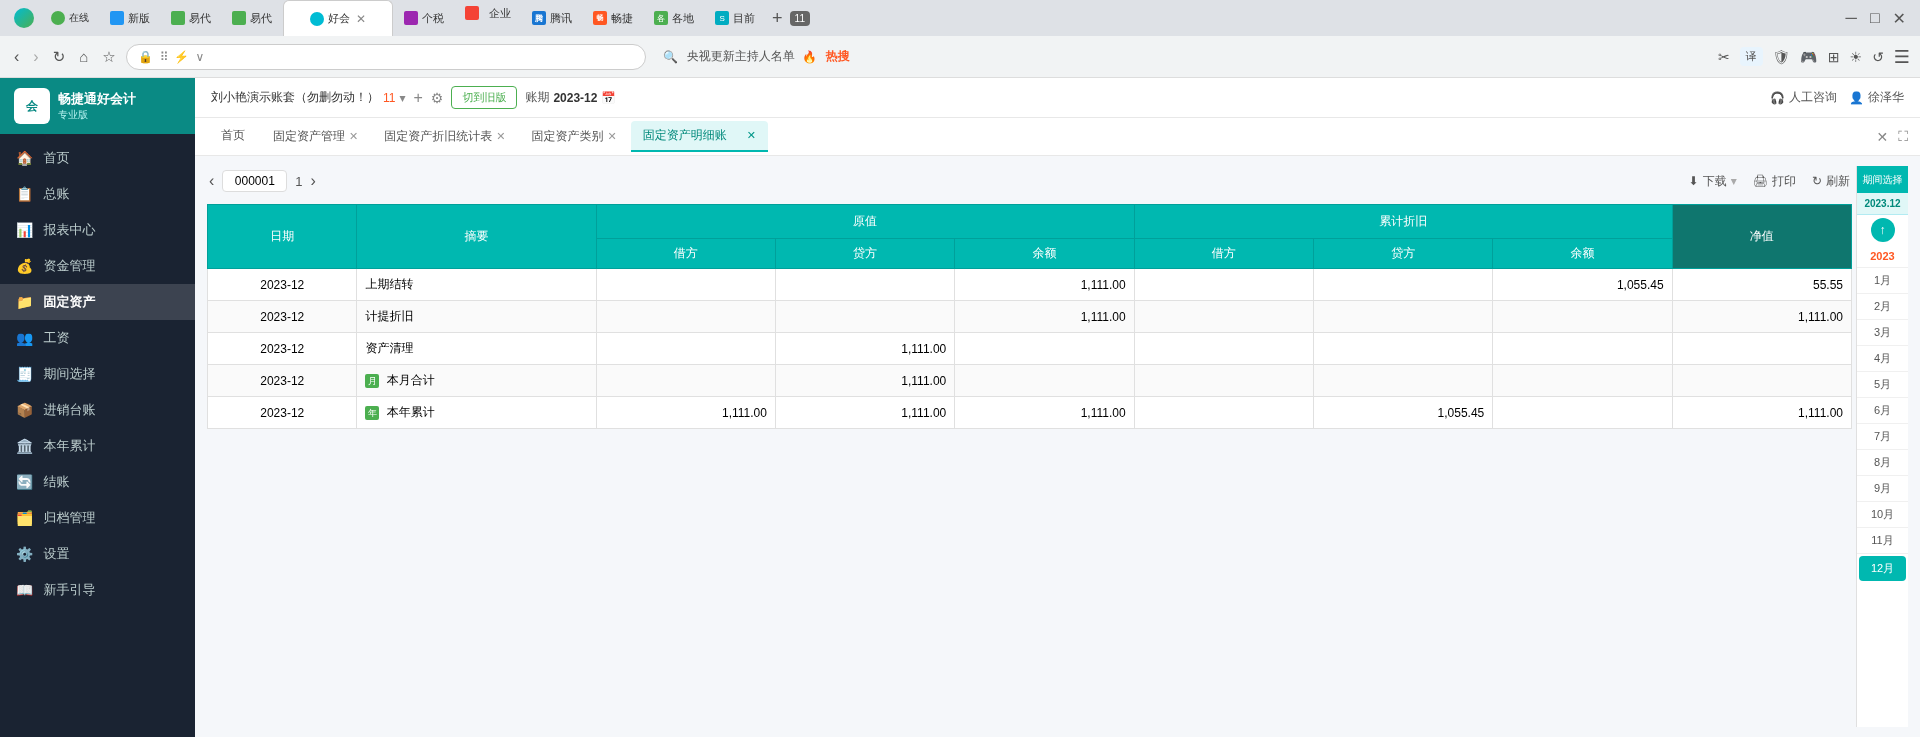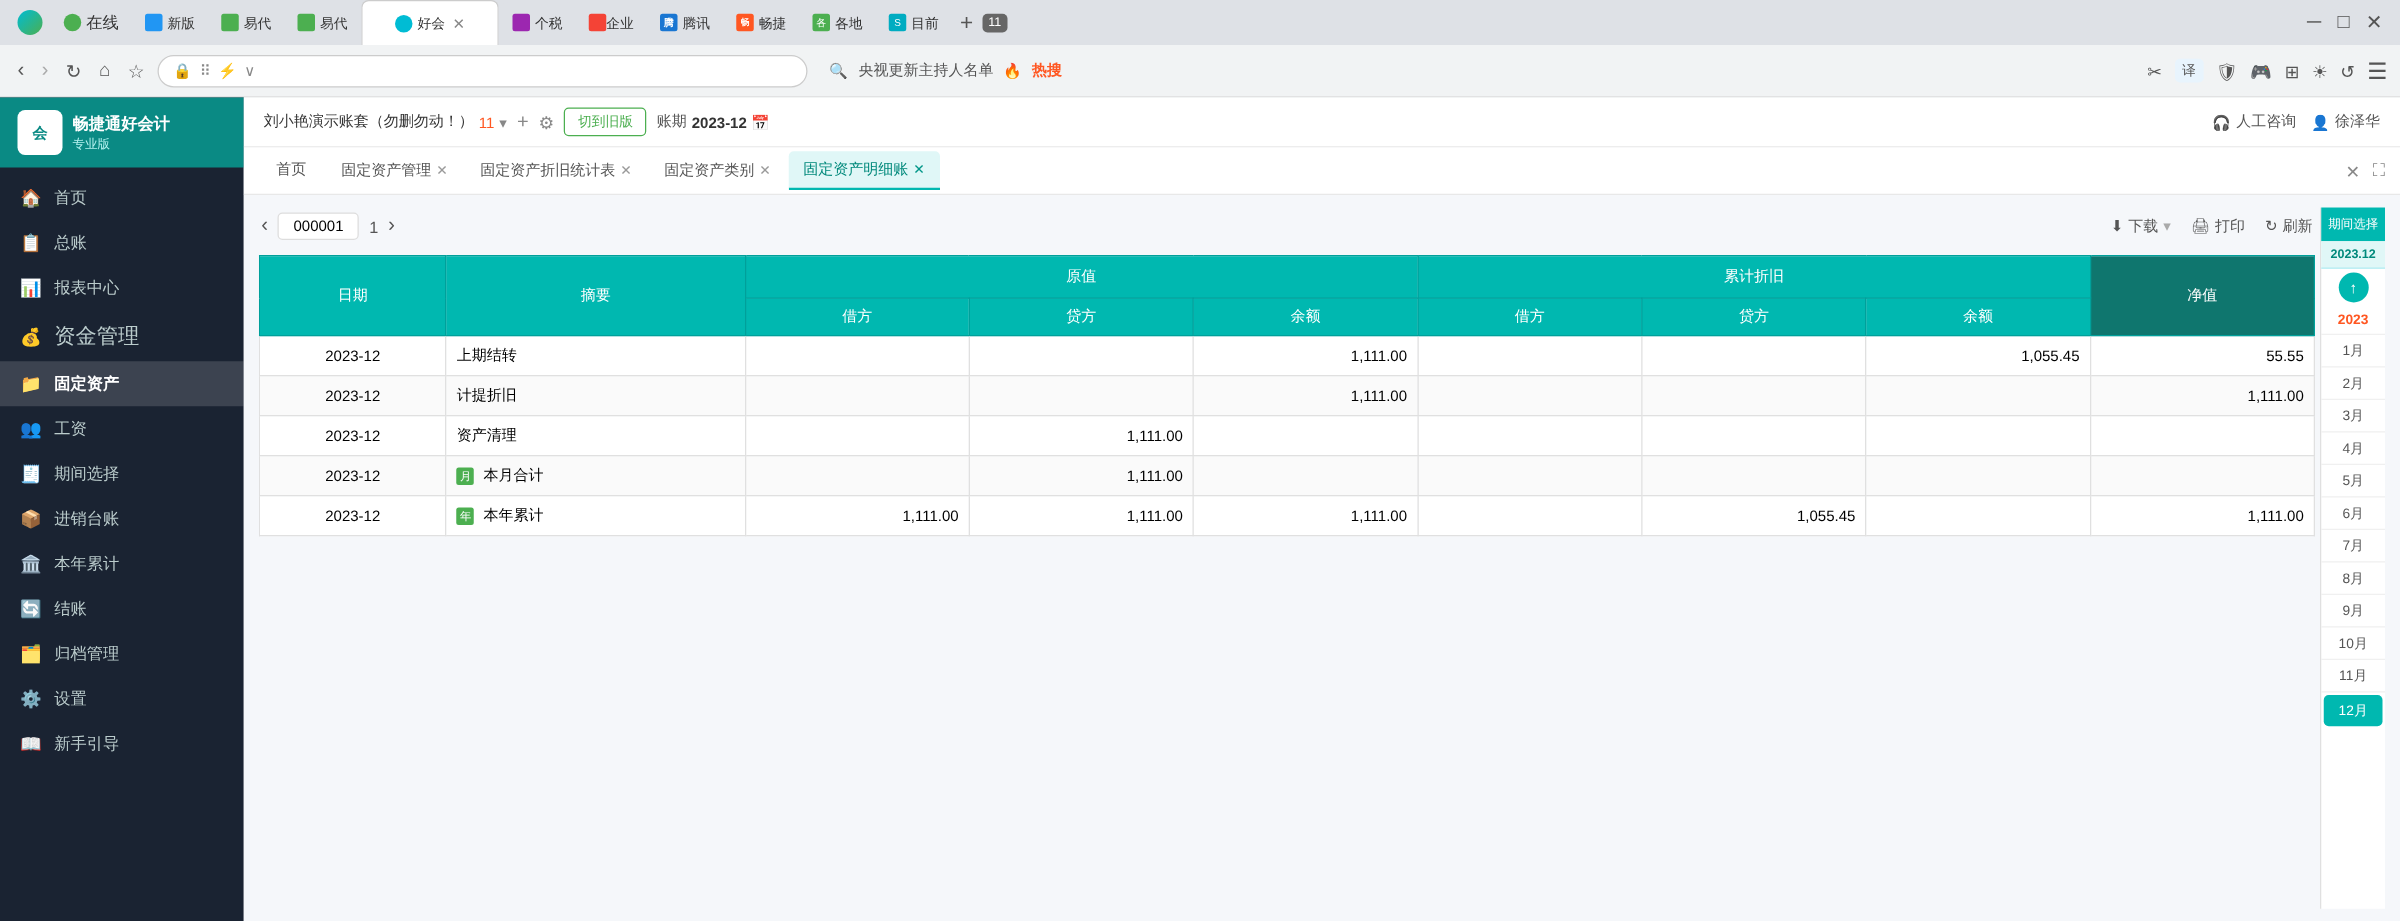--- a/index.html
+++ b/index.html
@@ -9,21 +9,21 @@
 <body>
 
 <div>
 
   <div style="display:flex;align-items:center;background:#dee1e6;height:36px;padding:0 8px;gap:1px;">
 
     <div style="width:32px;height:32px;display:flex;align-items:center;justify-content:center;">
       <div style="width:20px;height:20px;background:linear-gradient(135deg,#00bcd4,#4caf50);border-radius:50%;"></div>
     </div>
 
-    <div style="display:flex;align-items:center;gap:4px;padding:4px 10px;background:#dee1e6;border-radius:6px 6px 0 0;font-size:13px;color:#333;cursor:pointer;height:32px;">
+    <div style="display:flex;align-items:center;gap:4px;padding:4px 10px;background:#dee1e6;border-radius:6px 6px 0 0;font-size:10px;color:#333;cursor:pointer;height:32px;">
       <div style="width:14px;height:14px;background:#4caf50;border-radius:50%;flex-shrink:0;"></div>
       <span>在线</span>
     </div>
     <div style="display:flex;align-items:center;gap:4px;padding:4px 10px;background:#dee1e6;border-radius:6px 6px 0 0;font-size:11px;color:#333;cursor:pointer;height:32px;">
       <div style="width:14px;height:14px;background:#2196f3;border-radius:2px;flex-shrink:0;"></div>
       <span>新版</span>
     </div>
     <div style="display:flex;align-items:center;gap:4px;padding:4px 10px;background:#dee1e6;border-radius:6px 6px 0 0;font-size:11px;color:#333;cursor:pointer;height:32px;">
       <div style="width:14px;height:14px;background:#4caf50;border-radius:2px;flex-shrink:0;"></div>
       <span>易代</span>
@@ -34,21 +34,21 @@
     </div>
     <div style="display:flex;align-items:center;gap:4px;padding:4px 26px;background:#fff;border-radius:6px 6px 0 0;font-size:11px;color:#333;cursor:pointer;height:36px;border:1px solid #ccc;border-bottom:none;">
       <div style="width:14px;height:14px;background:#00bcd4;border-radius:50%;flex-shrink:0;"></div>
       <span>好会</span>
       <span style="color:#888;font-size:12px;margin-left:2px;cursor:pointer;">✕</span>
     </div>
     <div style="display:flex;align-items:center;gap:4px;padding:4px 10px;background:#dee1e6;border-radius:6px 6px 0 0;font-size:11px;color:#333;cursor:pointer;height:32px;">
       <div style="width:14px;height:14px;background:#9c27b0;border-radius:2px;flex-shrink:0;"></div>
       <span>个税</span>
     </div>
-    <div style="display:flex;align-items:center;gap:0;padding:4px 10px;background:#dee1e6;border-radius:6px 6px 0 0;font-size:11px;color:#333;cursor:pointer;height:32px;">
+    <div style="display:flex;align-items:flex-start;gap:10px;padding:4px 10px;background:#dee1e6;border-radius:6px 6px 0 0;font-size:11px;color:#333;cursor:pointer;height:32px;">
       <div style="width:14px;height:14px;background:#f44336;border-radius:2px;flex-shrink:0;"></div>
       <span>企业</span>
     </div>
     <div style="display:flex;align-items:center;gap:4px;padding:4px 10px;background:#dee1e6;border-radius:6px 6px 0 0;font-size:11px;color:#333;cursor:pointer;height:32px;">
       <div style="width:14px;height:14px;background:#1976d2;border-radius:2px;flex-shrink:0;display:flex;align-items:center;justify-content:center;color:#fff;font-size:8px;font-weight:bold;">腾</div>
       <span>腾讯</span>
     </div>
     <div style="display:flex;align-items:center;gap:4px;padding:4px 10px;background:#dee1e6;border-radius:6px 6px 0 0;font-size:11px;color:#333;cursor:pointer;height:32px;">
       <div style="width:14px;height:14px;background:#ff5722;border-radius:2px;flex-shrink:0;display:flex;align-items:center;justify-content:center;color:#fff;font-size:7px;font-weight:bold;">畅</div>
       <span>畅捷</span>
@@ -118,21 +118,21 @@
       <div style="display:flex;align-items:center;gap:10px;padding:9px 16px;cursor:pointer;color:#bcc;">
         <span style="font-size:14px;">📋</span>
         <span style="font-size:13px;">总账</span>
       </div>
       <div style="display:flex;align-items:center;gap:10px;padding:9px 16px;cursor:pointer;color:#bcc;">
         <span style="font-size:14px;">📊</span>
         <span style="font-size:13px;">报表中心</span>
       </div>
       <div style="display:flex;align-items:center;gap:10px;padding:9px 16px;cursor:pointer;color:#bcc;">
         <span style="font-size:14px;">💰</span>
-        <span style="font-size:17px;">资金管理</span>
+        <span style="font-size:13px;">资金管理</span>
       </div>
       <div style="display:flex;align-items:center;gap:10px;padding:9px 16px;cursor:pointer;background:rgba(255,255,255,0.15);color:#fff;">
         <span style="font-size:14px;">📁</span>
         <span style="font-size:13px;font-weight:bold;">固定资产</span>
       </div>
       <div style="display:flex;align-items:center;gap:10px;padding:9px 16px;cursor:pointer;color:#bcc;">
         <span style="font-size:14px;">👥</span>
         <span style="font-size:13px;">工资</span>
       </div>
       <div style="display:flex;align-items:center;gap:10px;padding:9px 16px;cursor:pointer;color:#bcc;">
@@ -205,21 +205,21 @@
         <span style="color:#999;font-size:11px;cursor:pointer;">✕</span>
       </div>
       <div style="display:flex;align-items:center;gap:4px;padding:6px 12px;font-size:12px;cursor:pointer;color:#555;">
         <span>固定资产折旧统计表</span>
         <span style="color:#999;font-size:11px;cursor:pointer;">✕</span>
       </div>
       <div style="display:flex;align-items:center;gap:4px;padding:6px 12px;font-size:12px;cursor:pointer;color:#555;">
         <span>固定资产类别</span>
         <span style="color:#999;font-size:11px;cursor:pointer;">✕</span>
       </div>
-      <div style="display:flex;align-items:center;gap:4px;padding:6px 12px;font-size:12px;cursor:pointer;background:#e0f7f7;color:#00897b;border-bottom:2px solid #00b8b0;border-radius:4px 4px 0 0;">
+      <div style="display:flex;align-items:center;gap:20px;padding:6px 12px;font-size:12px;cursor:pointer;background:#e0f7f7;color:#00897b;border-bottom:2px solid #00b8b0;border-radius:4px 4px 0 0;">
         <span>固定资产明细账</span>
         <span style="color:#009688;font-size:11px;cursor:pointer;">✕</span>
       </div>
       <div style="flex:1;"></div>
       <span style="cursor:pointer;color:#888;font-size:14px;">✕</span>
       <span style="cursor:pointer;color:#888;font-size:14px;margin-left:8px;">⛶</span>
     </div>
 
     <div style="flex:1;padding:10px 12px;overflow:hidden;display:flex;gap:0;">
       <div style="flex:1;display:flex;flex-direction:column;gap:8px;overflow:hidden;">

